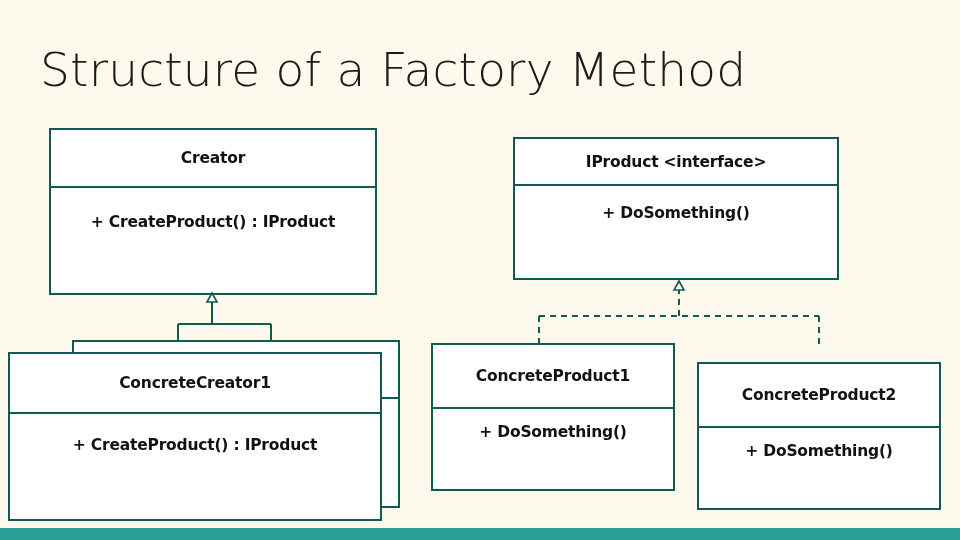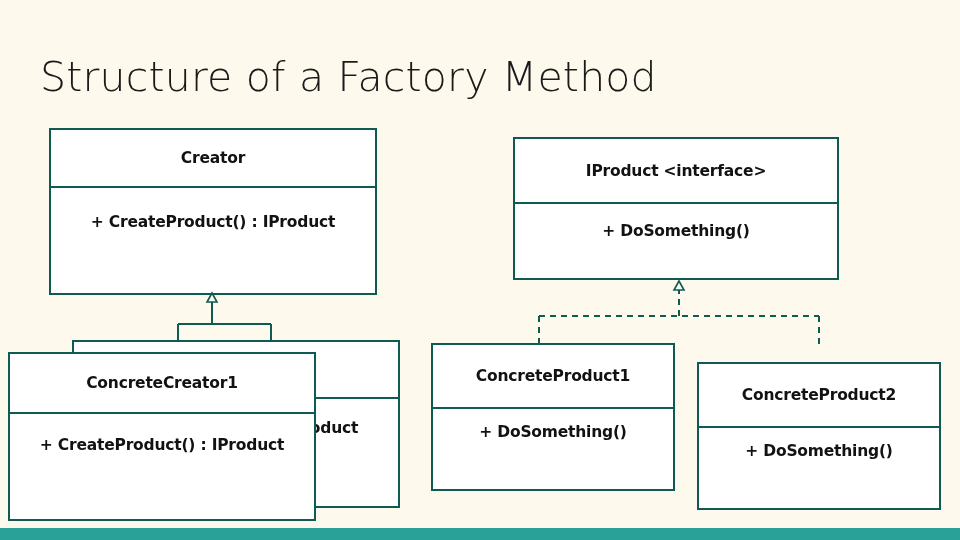--- a/index.html
+++ b/index.html
@@ -16,22 +16,22 @@
   #slide {
     position: relative;
     width: 960px;
     height: 540px;
     background: #FDF9EC;
     overflow: hidden;
   }
   #slide-title {
     position: absolute;
     left: 40px;
-    top: 53px;
-    font-size: 41px;
+    top: 42px;
+    font-size: 47px;
     font-weight: 300;
     letter-spacing: 0.2px;
     color: #1A1A1A;
     font-family: "DejaVu Sans", sans-serif;
     white-space: nowrap;
   }
   
   .uml-box {
     position: absolute;
     box-sizing: border-box;
@@ -72,28 +72,28 @@
     letter-spacing: -0.2px;
     white-space: nowrap;
   }
 
   
   #box-creator        { left: 49px;  top: 128px; width: 328px; height: 167px; }
   #box-creator .uml-header { height: 58px; }
   #box-creator .uml-body   { padding-top: 25px; }
 
   #box-iproduct       { left: 513px; top: 137px; width: 326px; height: 143px; }
-  #box-iproduct .uml-header { height: 65px; }
+  #box-iproduct .uml-header { height: 47px; }
   #box-iproduct .uml-body   { padding-top: 18px; }
 
   #box-concretecreator2 { left: 72px; top: 340px; width: 328px; height: 168px; z-index: 3; }
   #box-concretecreator2 .uml-header { height: 57px; }
   #box-concretecreator2 .uml-body   { padding-top: 20px; }
 
-  #box-concretecreator1 { left: 8px;  top: 352px; width: 308px; height: 169px; z-index: 4; }
+  #box-concretecreator1 { left: 8px;  top: 352px; width: 374px; height: 169px; z-index: 4; }
   #box-concretecreator1 .uml-header { height: 60px; }
   #box-concretecreator1 .uml-body   { padding-top: 22px; }
 
   #box-concreteproduct1 { left: 417px; top: 343px; width: 244px; height: 148px; margin-left: 14px; }
   #box-concreteproduct1 .uml-header { height: 64px; }
   #box-concreteproduct1 .uml-body   { padding-top: 14px; }
 
   #box-concreteproduct2 { left: 697px; top: 362px; width: 244px; height: 148px; }
   #box-concreteproduct2 .uml-header { height: 64px; }
   #box-concreteproduct2 .uml-body   { padding-top: 14px; }

